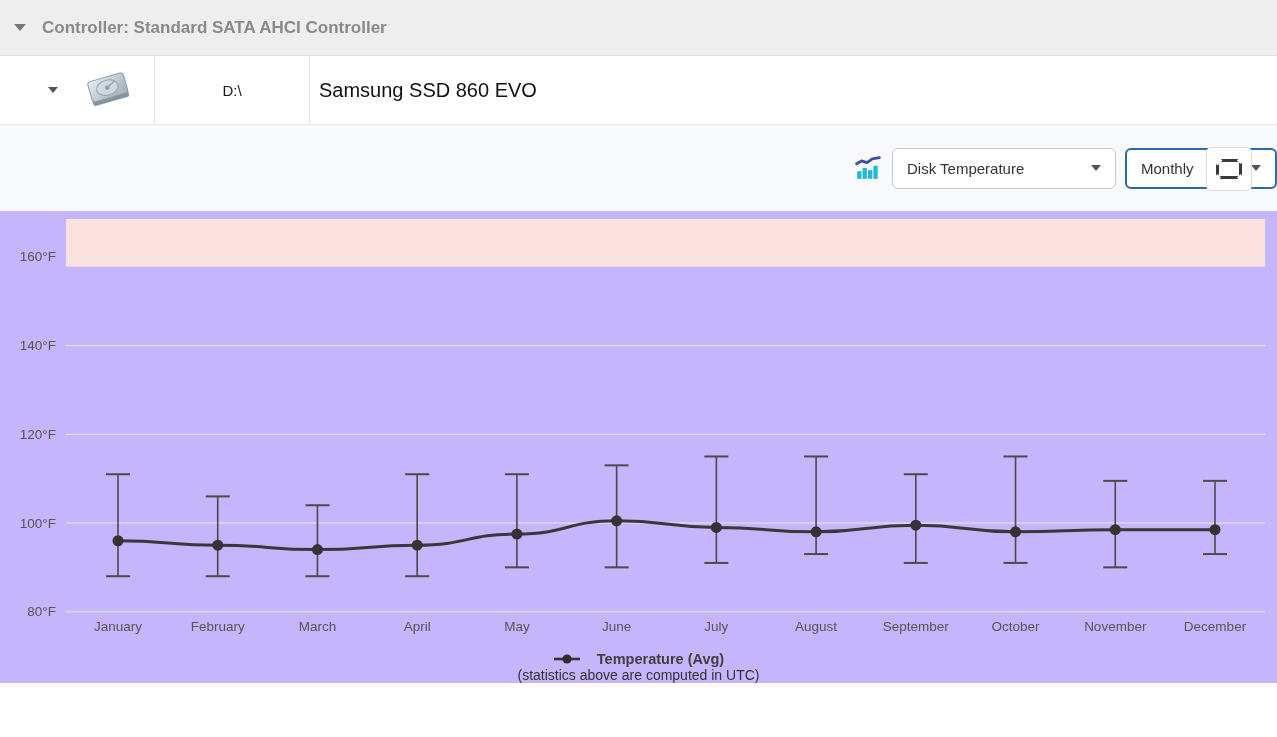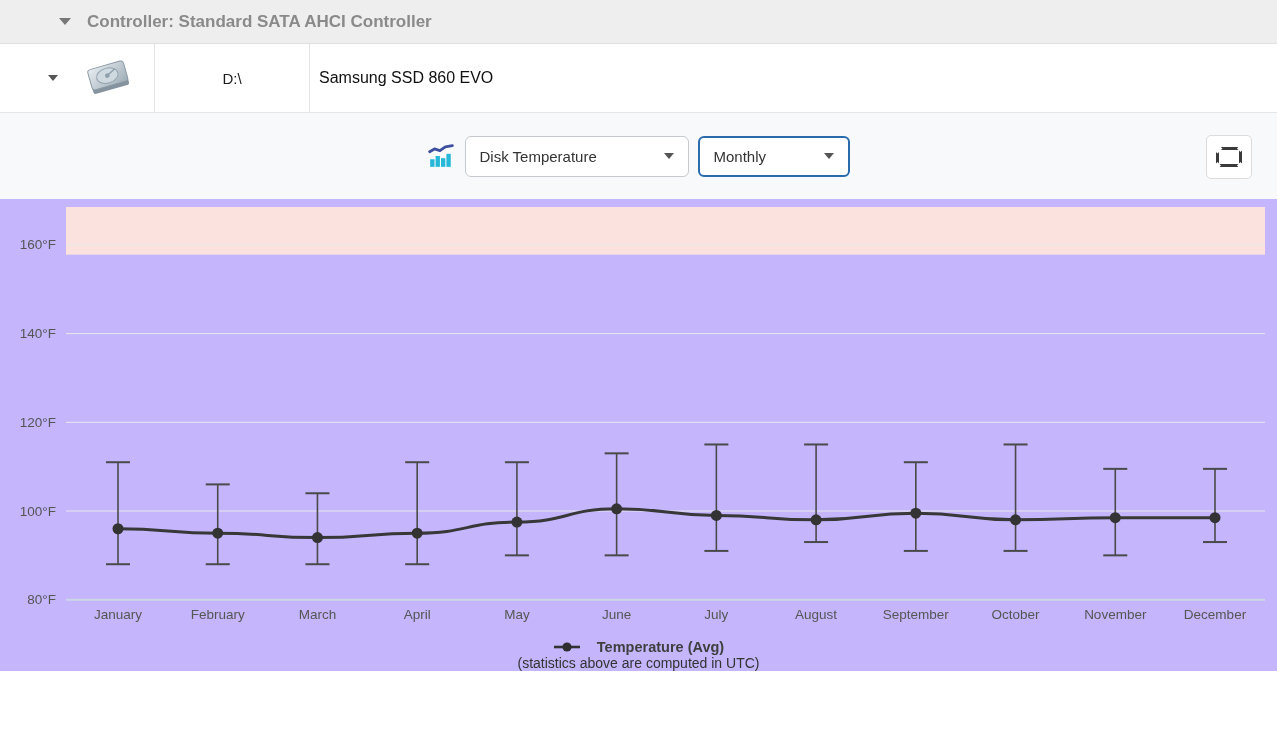--- a/index.html
+++ b/index.html
@@ -1,42 +1,42 @@
 <!DOCTYPE html>
 <html><head>
 <meta charset="utf-8">
 <style>
   * { box-sizing: border-box; margin: 0; padding: 0; }
   html,body { width:1277px; height:737px; background:#fff; overflow:hidden;
     font-family:"Liberation Sans","DejaVu Sans",sans-serif; }
 
   
-  .ctrl-bar { height:44px; background:#eeeeee; border-bottom:1px solid #e0e0e0;
-    display:flex; align-items:center;padding-left:45px; }
+  .ctrl-bar { height:56px; background:#eeeeee; border-bottom:1px solid #e0e0e0;
+    display:flex; align-items:center; }
   .ctrl-bar .caret { margin-left:14px; }
   .ctrl-title { margin-left:16px; font-size:17px; font-weight:bold; color:#8a8a8a; }
 
   .caret { width:0; height:0; border-left:6px solid transparent; border-right:6px solid transparent;
     border-top:7px solid #777; display:inline-block; }
   .caret.small { border-left-width:5px; border-right-width:5px; border-top-width:6px; border-top-color:#555; }
 
   
   .drive-row { height:69px; background:#fff; border-bottom:1px solid #e6e6e6;
     display:flex; align-items:stretch; }
   .cell-expand { width:155px; display:flex; align-items:center; border-right:1px solid #e3e3e3; }
   .cell-expand .caret { margin-left:48px; }
   .cell-expand svg { margin-left:24px; }
   .cell-letter { width:155px; display:flex; align-items:center; justify-content:center;
     border-right:1px solid #e3e3e3; font-size:15px; color:#1c1c1c; }
   .cell-model { flex:1; display:flex; align-items:center; padding-left:9px;
-    font-size:16px; color:#111; }
+    font-size:20px; color:#111; }
 
   
   .toolbar { height:86px; background:#f8f9fb; position:relative;
-    display:flex; align-items:center; justify-content:center; gap:9px; }
+    display:flex; align-items:center; justify-content:flex-end; gap:9px; }
   .dropdown { height:41px; background:#fff; border:1px solid #c6cace; border-radius:6px;
     display:flex; align-items:center; justify-content:space-between;
     padding:0 14px; font-size:15px; color:#333; cursor:pointer; }
   .dropdown.focused { border:2px solid #2a6cab; }
   .dd-metric { width:224px; }
   .dd-period { width:152px;gap:47px; }
   .dd-year   { width:123px; }
   .chart-ico { margin-right:2px; display:flex; align-items:center; }
   .fs-btn { position:absolute; right:25px; top:22px; width:46px; height:44px;
     background:#fff; border:1px solid #dcdcdc; border-radius:5px;

